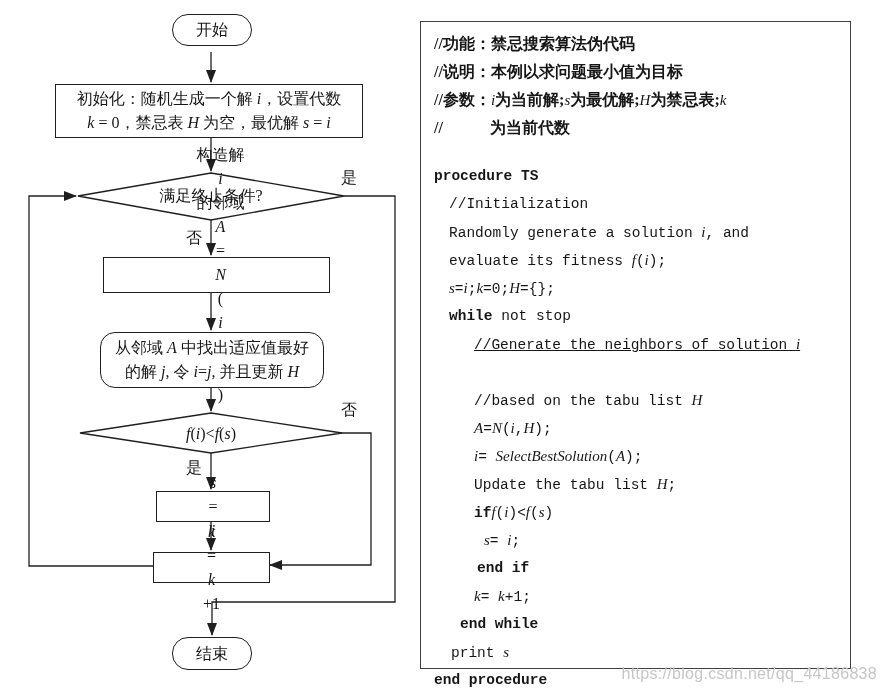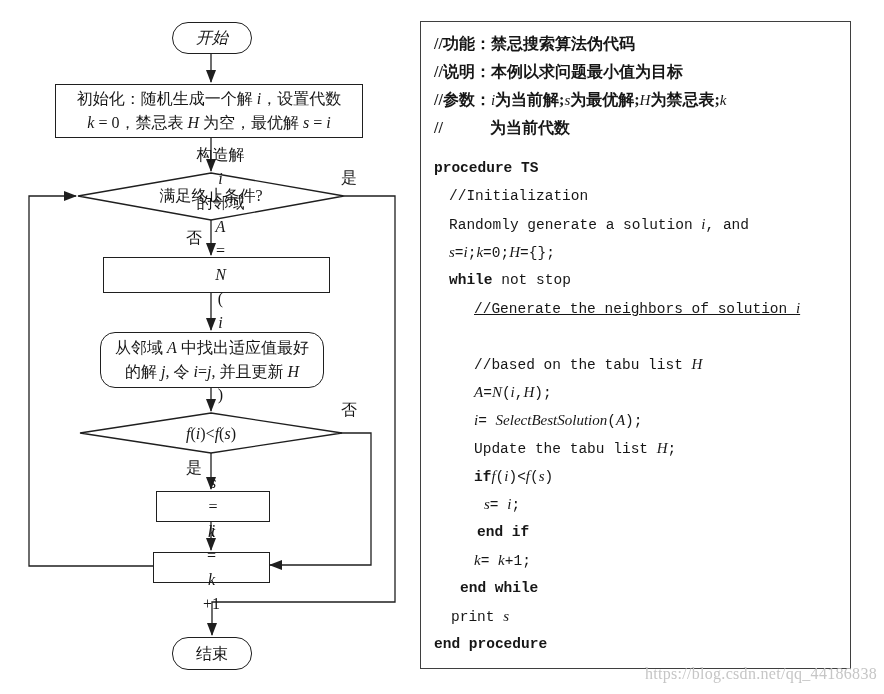--- a/index.html
+++ b/index.html
@@ -33,21 +33,21 @@
     white-space:nowrap;
   }
   .oval{border-radius:16px;}
   .overlay{
     position:absolute;display:flex;align-items:center;justify-content:center;
     font-size:16px;white-space:nowrap;
   }
   .branch-label{
     position:absolute;font-size:16px;color:var(--ink);
   }
-  #n-start{left:172px;top:22px;width:78px;height:30px;font-style:italic;}
+  #n-start{left:172px;top:14px;width:78px;height:30px;}
   #n-init{left:55px;top:84px;width:306px;height:52px;}
   #ov-cond1{left:111px;top:184px;width:200px;height:25px;}
   #n-boxA{left:103px;top:257px;width:217px;height:34px;padding-left:8px;}
   #n-boxB{left:100px;top:332px;width:222px;height:54px;border-radius:15px;}
   #ov-cond2{left:141px;top:421px;width:140px;height:25px;}
   #n-sbox{left:156px;top:491px;width:112px;height:29px;}
   #n-kbox{left:153px;top:552px;width:115px;height:29px;}
   #n-end{left:172px;top:637px;width:78px;height:31px;}
   #lb-yes1{left:341px;top:168px;}
   #lb-no1{left:186px;top:228px;}
@@ -67,21 +67,21 @@
     font-size:14.5px;color:var(--ink);
     white-space:pre;
   }
   .code-line .s-b{font-weight:700;}
   .code-line .s-i{font-size:15px;}
   .code-line .s-zh{font-weight:700;font-size:16px;font-family:"Liberation Serif","DejaVu Serif",serif;}
   .code-line .s-sp{display:inline-block;width:47px;}
   
   .watermark{
     position:absolute;right:7px;top:665px;
-    font-family:Liberation Serif, serif;
+    font-family:Liberation Sans, sans-serif;
     font-size:16px;color:var(--wm);letter-spacing:0.3px;
   }
 </style>
 </head>
 <body>
 
 <div class="stage">
 
   <svg class="fc-svg" viewBox="0 0 884 694" xmlns="http://www.w3.org/2000/svg">
     <defs>
@@ -167,23 +167,24 @@
   <span class="branch-label" id="lb-no1">否</span>
   <span class="branch-label" id="lb-no2">否</span>
   <span class="branch-label" id="lb-yes2">是</span>
 
   <div class="panel">
     <div class="code">
         <div class="code-line" style="padding-left: 0px;"><span class="s-zh">//功能：禁忌搜索算法伪代码</span></div>
         <div class="code-line" style="padding-left: 0px;"><span class="s-zh">//说明：本例以求问题最小值为目标</span></div>
         <div class="code-line" style="padding-left: 0px;"><span class="s-zh">//参数：</span><span class="s-i">i</span><span class="s-zh">为当前解;</span><span class="s-i">s</span><span class="s-zh">为最优解;</span><span class="s-i">H</span><span class="s-zh">为禁忌表;</span><span class="s-i">k</span></div>
         <div class="code-line" style="padding-left: 0px;"><span class="s-zh">//</span><span class="s-sp"></span><span class="s-zh">为当前代数</span></div>
-        <div class="code-line" style="padding-left: 0px; margin-top: 12px;"><span class="s-b">procedure TS</span></div>
+        <div class="code-line" style="padding-left: 0px; margin-top: 20px;"><span class="s-b">procedure TS</span></div>
         <div class="code-line" style="padding-left: 15px;"><span>//Initialization</span></div>
         <div class="code-line" style="padding-left: 15px;"><span>Randomly generate a solution </span><span class="s-i">i</span><span>, and</span></div>
+        <div class="code-line" style="padding-left: 15px;"><span>evaluate its fitness </span><span class="s-i">f</span><span>(</span><span class="s-i">i</span><span>);</span></div>
         <div class="code-line" style="padding-left: 15px;"><span class="s-i">s</span><span>=</span><span class="s-i">i</span><span>;</span><span class="s-i">k</span><span>=0;</span><span class="s-i">H</span><span>={};</span></div>
         <div class="code-line" style="padding-left: 15px;"><span class="s-b">while</span><span> not stop</span></div>
         <div class="code-line" style="padding-left: 40px; text-decoration: underline;"><span>//Generate the neighbors of solution </span><span class="s-i">i</span></div>
         <div class="code-line" style="padding-left: 40px; margin-top: 28px;"><span>//based on the tabu list </span><span class="s-i">H</span></div>
         <div class="code-line" style="padding-left: 40px;"><span class="s-i">A</span><span>=</span><span class="s-i">N</span><span>(</span><span class="s-i">i</span><span>,</span><span class="s-i">H</span><span>);</span></div>
         <div class="code-line" style="padding-left: 40px;"><span class="s-i">i</span><span>= </span><span class="s-i">SelectBestSolution</span><span>(</span><span class="s-i">A</span><span>);</span></div>
         <div class="code-line" style="padding-left: 40px;"><span>Update the tabu list </span><span class="s-i">H</span><span>;</span></div>
         <div class="code-line" style="padding-left: 40px;"><span class="s-b">if</span><span class="s-i">f</span><span>(</span><span class="s-i">i</span><span>)&lt;</span><span class="s-i">f</span><span>(</span><span class="s-i">s</span><span>)</span></div>
         <div class="code-line" style="padding-left: 50px;"><span class="s-i">s</span><span>= </span><span class="s-i">i</span><span>;</span></div>
         <div class="code-line" style="padding-left: 43px;"><span class="s-b">end if</span></div>

